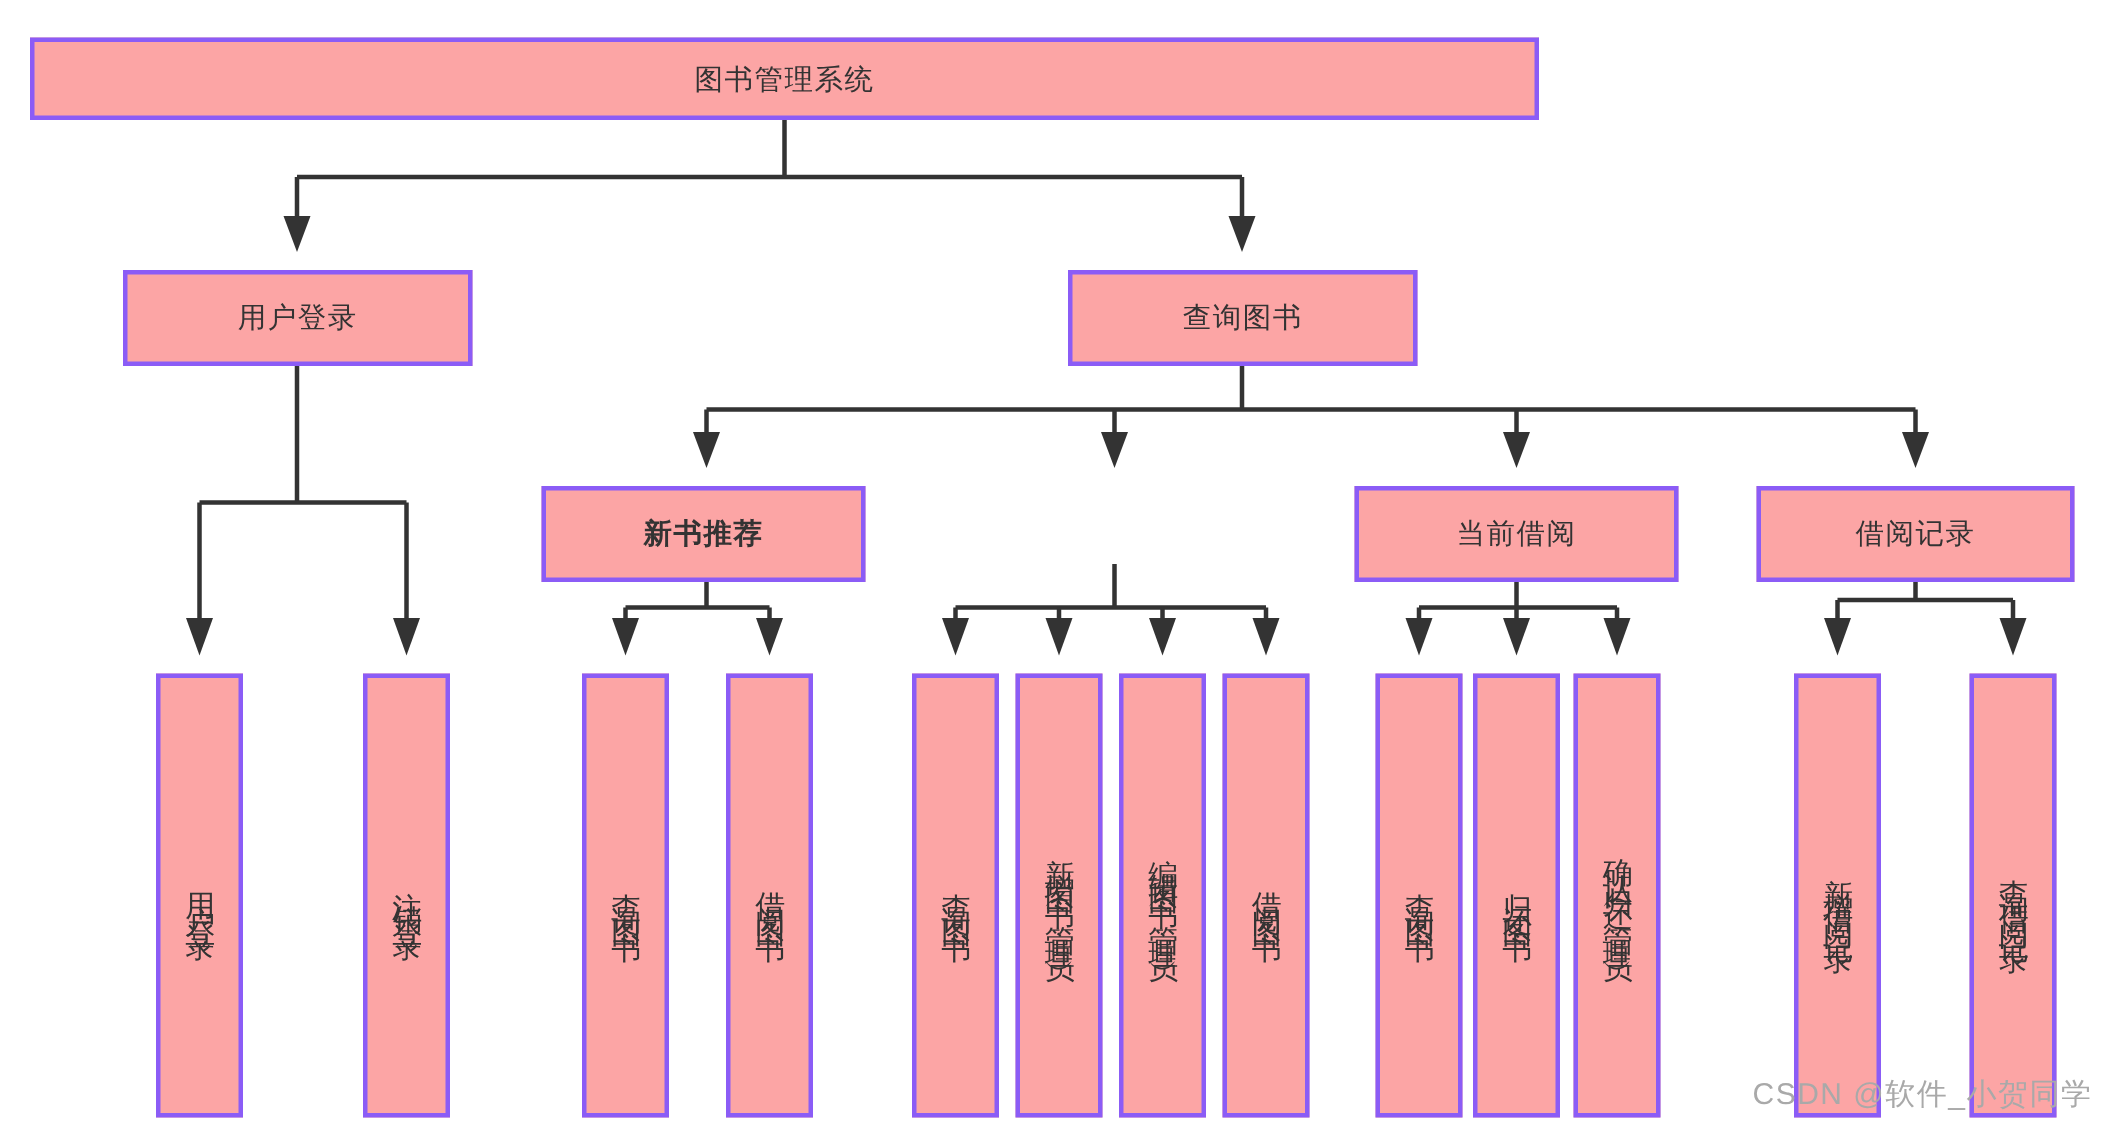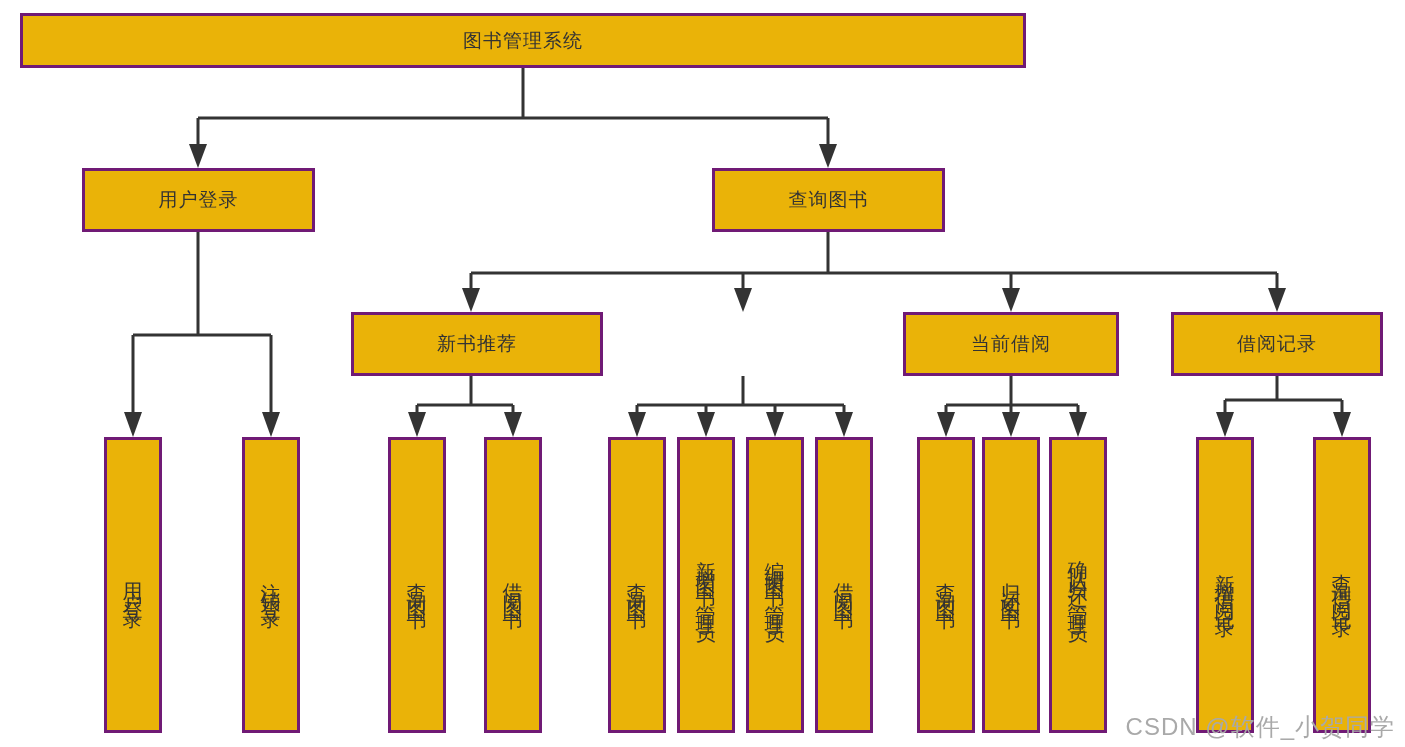--- a/index.html
+++ b/index.html
@@ -12,60 +12,61 @@
     overflow: hidden;
   }
   .wires {
     position: absolute;
     left: 0; top: 0;
     width: 1405px; height: 747px;
   }
   .node {
     position: absolute;
     box-sizing: border-box;
-    border: 3px solid #701a75;
-    background: #eab308;
+    border: 3px solid #8b5cf6;
+    background: #fca5a5;
     color: #333333;
     display: flex;
     align-items: center;
     justify-content: center;
     font-size: 19px;
     letter-spacing: 1px;
     text-align: center;
     white-space: nowrap;
+    margin-top: 12px;
   }
   .leaf {
     writing-mode: vertical-rl;
     text-orientation: mixed;
     font-size: 20px;
     letter-spacing: 9px;
     white-space: normal;
     line-height: 1;
   }
   
   .n-root      { left: 20px;   top: 13px;  width: 1006px; height: 55px; }
   .n-login     { left: 82px;   top: 168px; width: 233px;  height: 64px; }
   .n-mgmt      { left: 712px;  top: 168px; width: 233px;  height: 64px; }
-  .n-recommend { left: 351px;  top: 312px; width: 252px;  height: 64px; }
+  .n-recommend { left: 361px;  top: 312px; width: 216px;  height: 64px; font-weight: bold; }
   .n-borrow    { left: 636px;  top: 312px; width: 214px;  height: 64px; }
   .n-current   { left: 903px;  top: 312px; width: 216px;  height: 64px; }
   .n-records   { left: 1171px; top: 312px; width: 212px;  height: 64px; }
   .lf { top: 437px; width: 58px; height: 296px; }
   .lf-a1 { left: 104px; }  .lf-a2 { left: 242px; }
   .lf-b1 { left: 388px; }  .lf-b2 { left: 484px; }
   .lf-c1 { left: 608px; }  .lf-c2 { left: 677px; }
   .lf-c3 { left: 746px; }  .lf-c4 { left: 815px; }
   .lf-d1 { left: 917px; }  .lf-d2 { left: 982px; }
   .lf-d3 { left: 1049px; }
   .lf-e1 { left: 1196px; } .lf-e2 { left: 1313px; }
   .watermark {
     position: absolute;
     right: 10px;
     bottom: 4px;
-    font-size: 24px;
+    font-size: 20px;
     color: #a9a9a9;
     letter-spacing: 1px;
   }
 </style>
 </head>
 <body>
 
 <div class="canvas">
 
   <svg class="wires" viewBox="0 0 1405 747" xmlns="http://www.w3.org/2000/svg">

